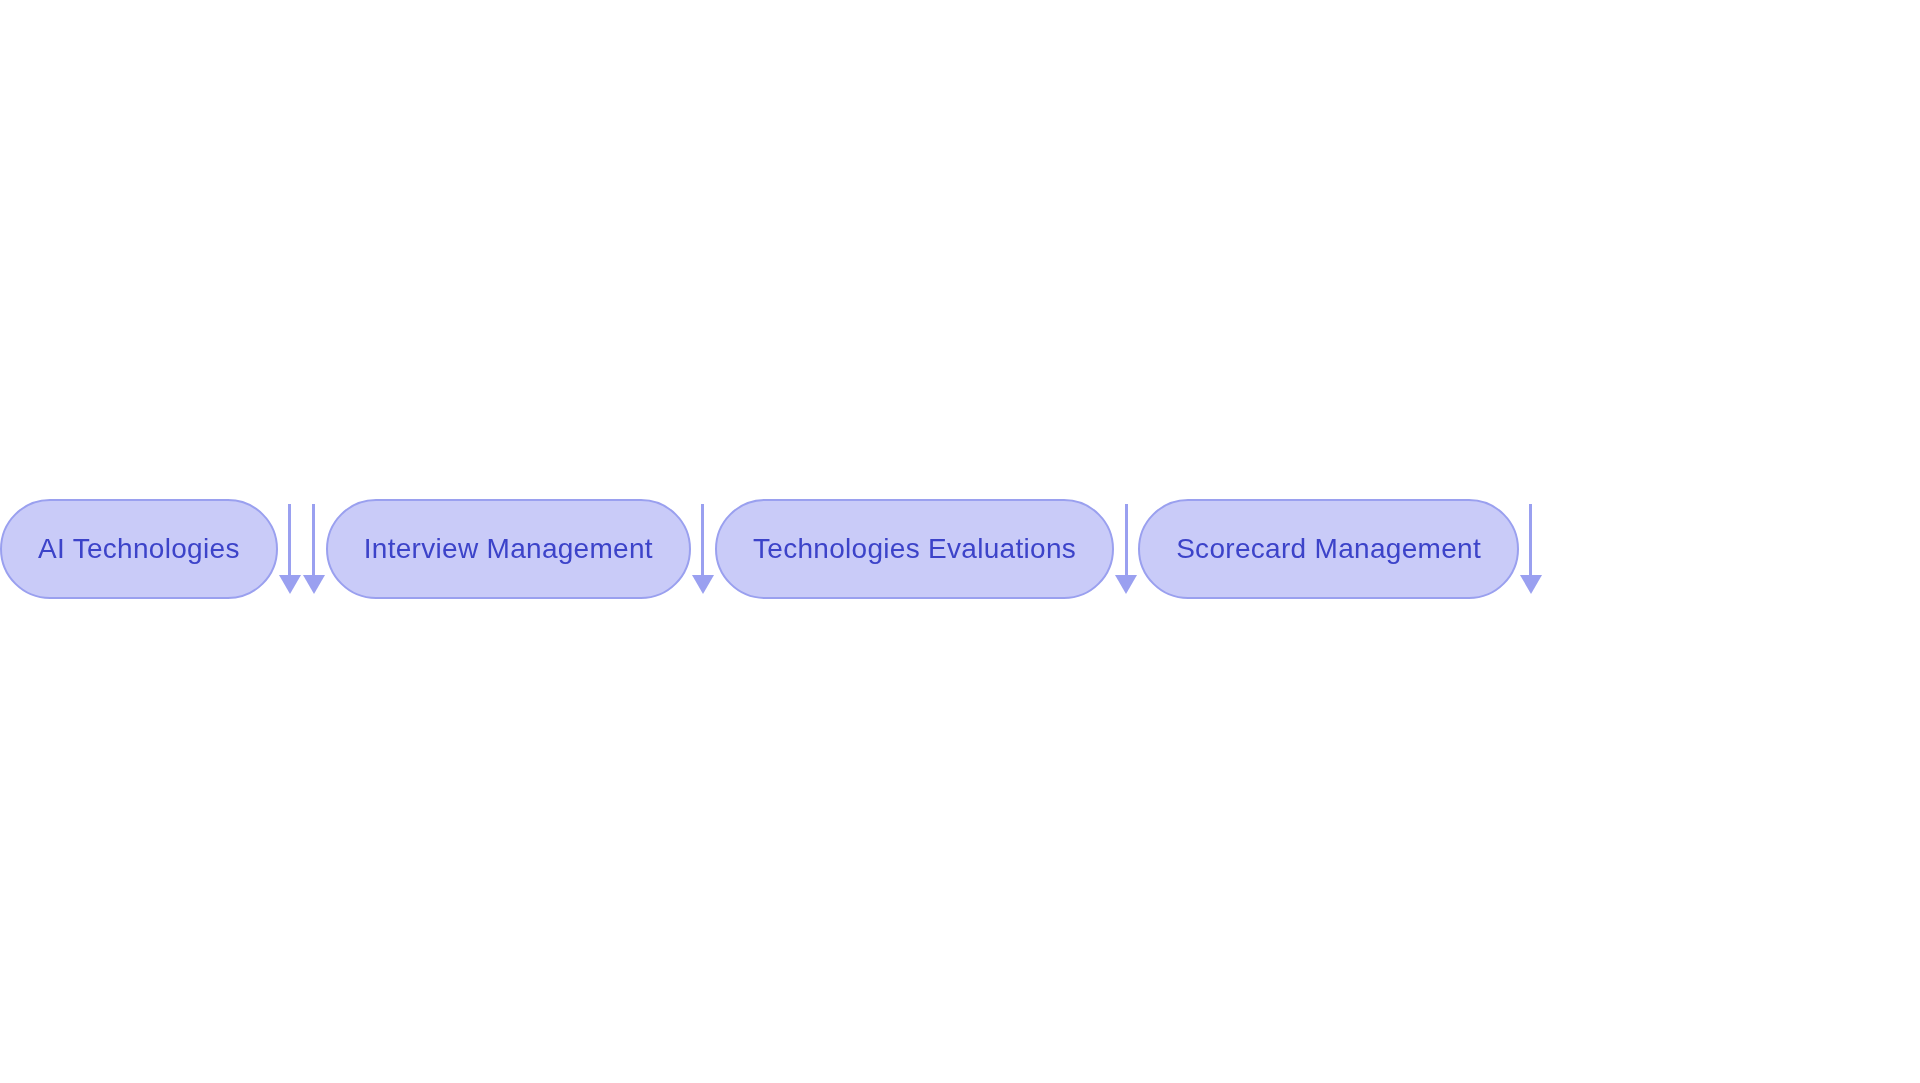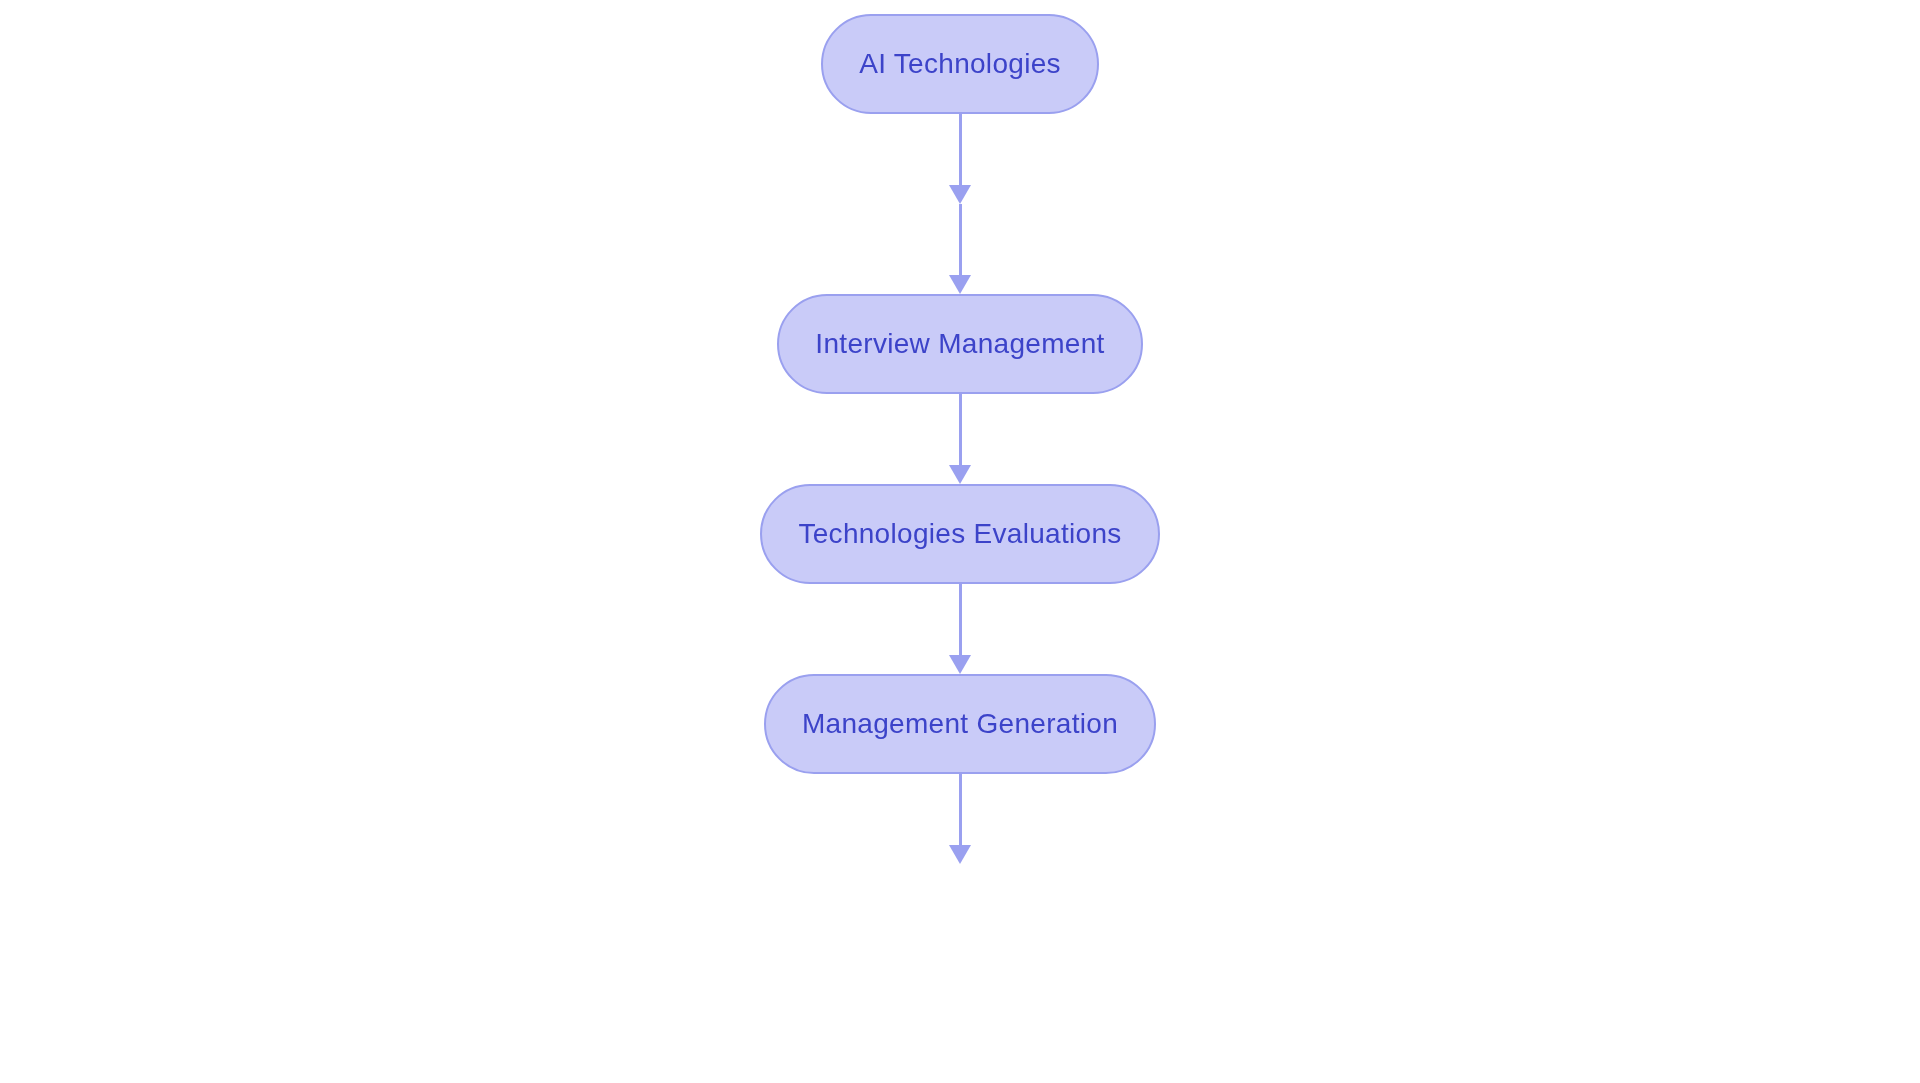--- a/index.html
+++ b/index.html
@@ -15,21 +15,21 @@
     height: 1083px;
     background: var(--background);
     overflow: hidden;
     font-family: "Liberation Sans", sans-serif;
   }
   .canvas {
     position: relative;
     width: 1920px;
     height: 1083px;
     display: flex;
-    flex-direction: column;
+    flex-direction: row;
     align-items: center;
     padding-top: 14px;
   }
   .node {
     height: 100px;
     min-width: 240px;
     padding: 0 36px;
     border-radius: 50px;
     background: var(--node-fill);
     border: 2px solid var(--node-border);
@@ -99,21 +99,21 @@
   <div class="node">
     <span class="node-label">Technologies Evaluations</span>
   </div>
 
   <div class="connector">
     <div class="connector-line"></div>
     <div class="arrowhead"></div>
   </div>
 
   <div class="node">
-    <span class="node-label">Management Generation</span>
+    <span class="node-label">Scorecard Management</span>
   </div>
 
   <div class="connector">
     <div class="connector-line"></div>
     <div class="arrowhead"></div>
   </div>
 
 
 </div>
 

